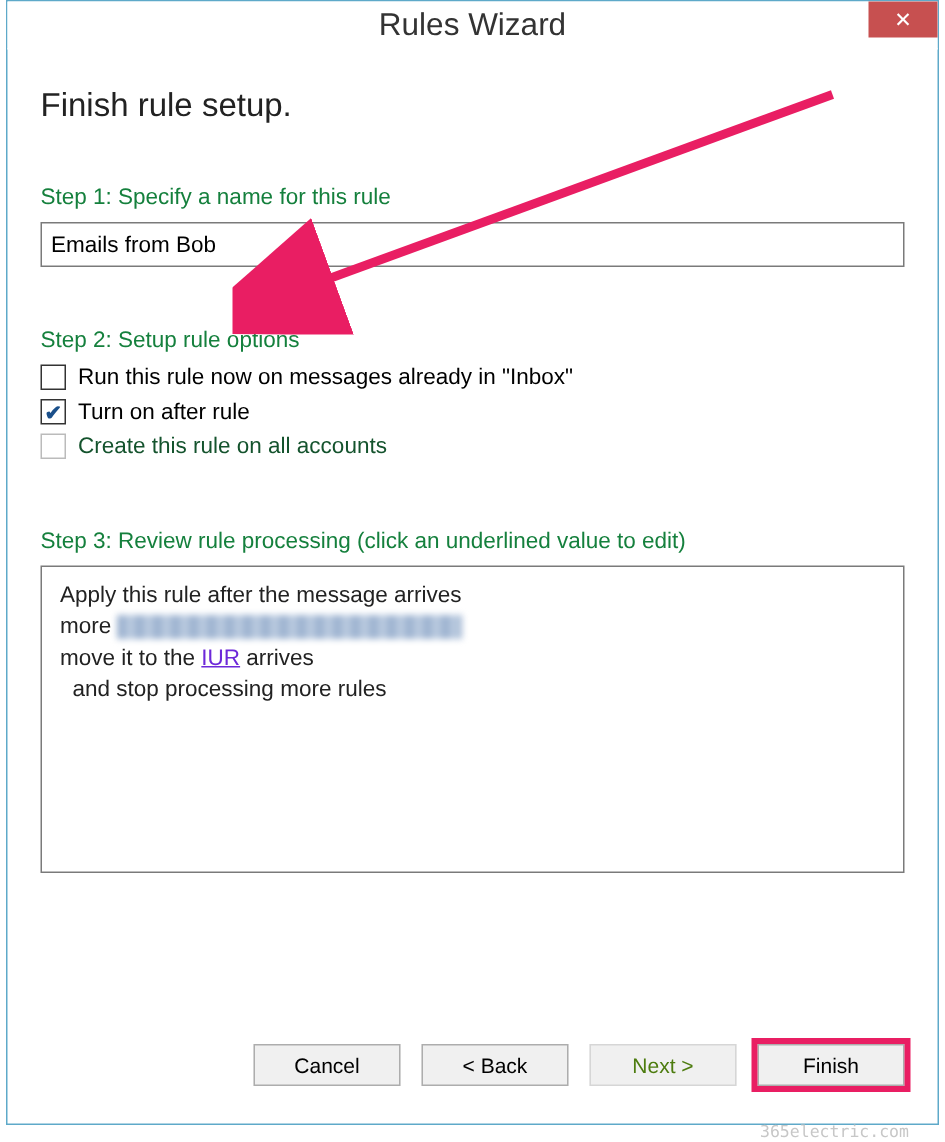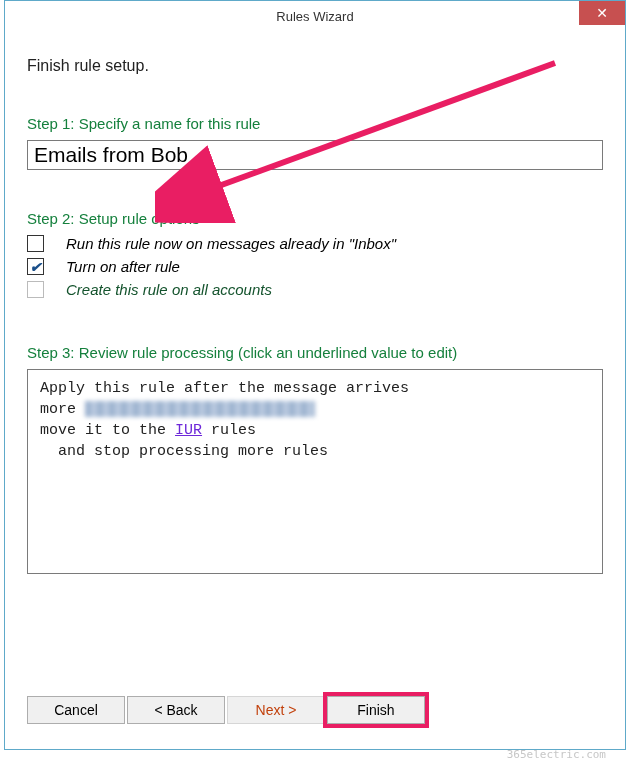--- a/index.html
+++ b/index.html
@@ -24,21 +24,21 @@
   .titlebar {
     height: 32px;
     background: #fff;
     position: relative;
     display: flex;
     align-items: center;
     justify-content: center;
     border-bottom: 1px solid #fff;
   }
   .titlebar-title {
-    font-size: 13px;
+    font-size: 21px;
     color: #333;
   }
   .close-btn {
     position: absolute;
     right: 0;
     top: 0;
     width: 46px;
     height: 24px;
     background: #c75050;
     color: #fff;
@@ -46,46 +46,45 @@
     align-items: center;
     justify-content: center;
     font-size: 14px;
     cursor: pointer;
   }
   .content {
     padding: 14px 22px 10px 22px;
     position: relative;
   }
   .heading {
-    font-size: 16px;
+    font-size: 22px;
     color: #222;
     margin: 10px 0 40px 0;
   }
   .step-label {
     font-size: 15px;
     color: #15803d;
     margin-bottom: 8px;
   }
   .rule-name-input {
     width: 100%;
     height: 30px;
     border: 1px solid #7a7a7a;
-    font-size: 21px;
+    font-size: 15px;
     padding: 2px 6px;
     font-family: inherit;
     outline: none;
   }
   .gap { height: 40px; }
   .checkbox-row {
     display: flex;
     align-items: center;
-    gap: 22px;
+    gap: 8px;
     margin: 6px 0;
     font-size: 15px;
-    font-style: italic;
   }
   .checkbox {
     width: 17px;
     height: 17px;
     border: 1px solid #333;
     background: #fff;
     display: inline-flex;
     align-items: center;
     justify-content: center;
     font-size: 14px;
@@ -100,21 +99,20 @@
   .checkbox-row.disabled { color: #14532d; }
   .desc-box {
     width: 100%;
     height: 205px;
     border: 1px solid #7a7a7a;
     background: #fff;
     padding: 8px 12px;
     font-size: 15px;
     color: #222;
     line-height: 1.4;
-    font-family: Liberation Mono, monospace;
   }
   .desc-link {
     color: #6d28d9;
     text-decoration: underline;
     cursor: pointer;
   }
   .blurred {
     display: inline-block;
     width: 230px;
     height: 16px;
@@ -122,36 +120,37 @@
     filter: blur(2px);
     vertical-align: middle;
   }
   .button-row {
     position: absolute;
     bottom: 12px;
     left: 0;
     right: 0;
     padding: 13px 22px;
     display: flex;
-    gap: 2px;
+    justify-content: flex-end;
+    gap: 14px;
   }
   .btn {
     width: 98px;
     height: 28px;
     border: 1px solid #adadad;
     background: #f0f0f0;
     font-size: 14px;
     font-family: inherit;
     cursor: pointer;
     display: inline-flex;
     align-items: center;
     justify-content: center;
   }
   .btn.disabled {
-    color: #c2410c;
+    color: #4d7c0f;
     border-color: #d6d6d6;
     cursor: default;
   }
   .btn.highlight {
     outline: 4px solid #e91e63;
     outline-offset: 0;
   }
   .watermark {
     position: absolute;
     bottom: 0;
@@ -211,21 +210,21 @@
     <div class="gap"></div>
 
     <div class="step-label">Step 3: Review rule processing (click an underlined value to edit)</div>
 
     <div class="desc-box">
       <div>Apply this rule after the message arrives</div>
       <div>
         <span>more </span><span class="blurred"></span>
       </div>
       <div>
-        <span>move it to the </span><span class="desc-link">IUR</span><span> rules</span>
+        <span>move it to the </span><span class="desc-link">IUR</span><span> arrives</span>
       </div>
       <div style="white-space:pre;">  and stop processing more rules</div>
     </div>
 
     
     <svg class="arrow-svg" width="420" height="170">
       <defs>
         <marker id="ahead" markerWidth="18" markerHeight="14" refX="3" refY="7" orient="auto">
           <polygon points="0,0 18,7 0,14" fill="#e91e63"></polygon>
         </marker>

